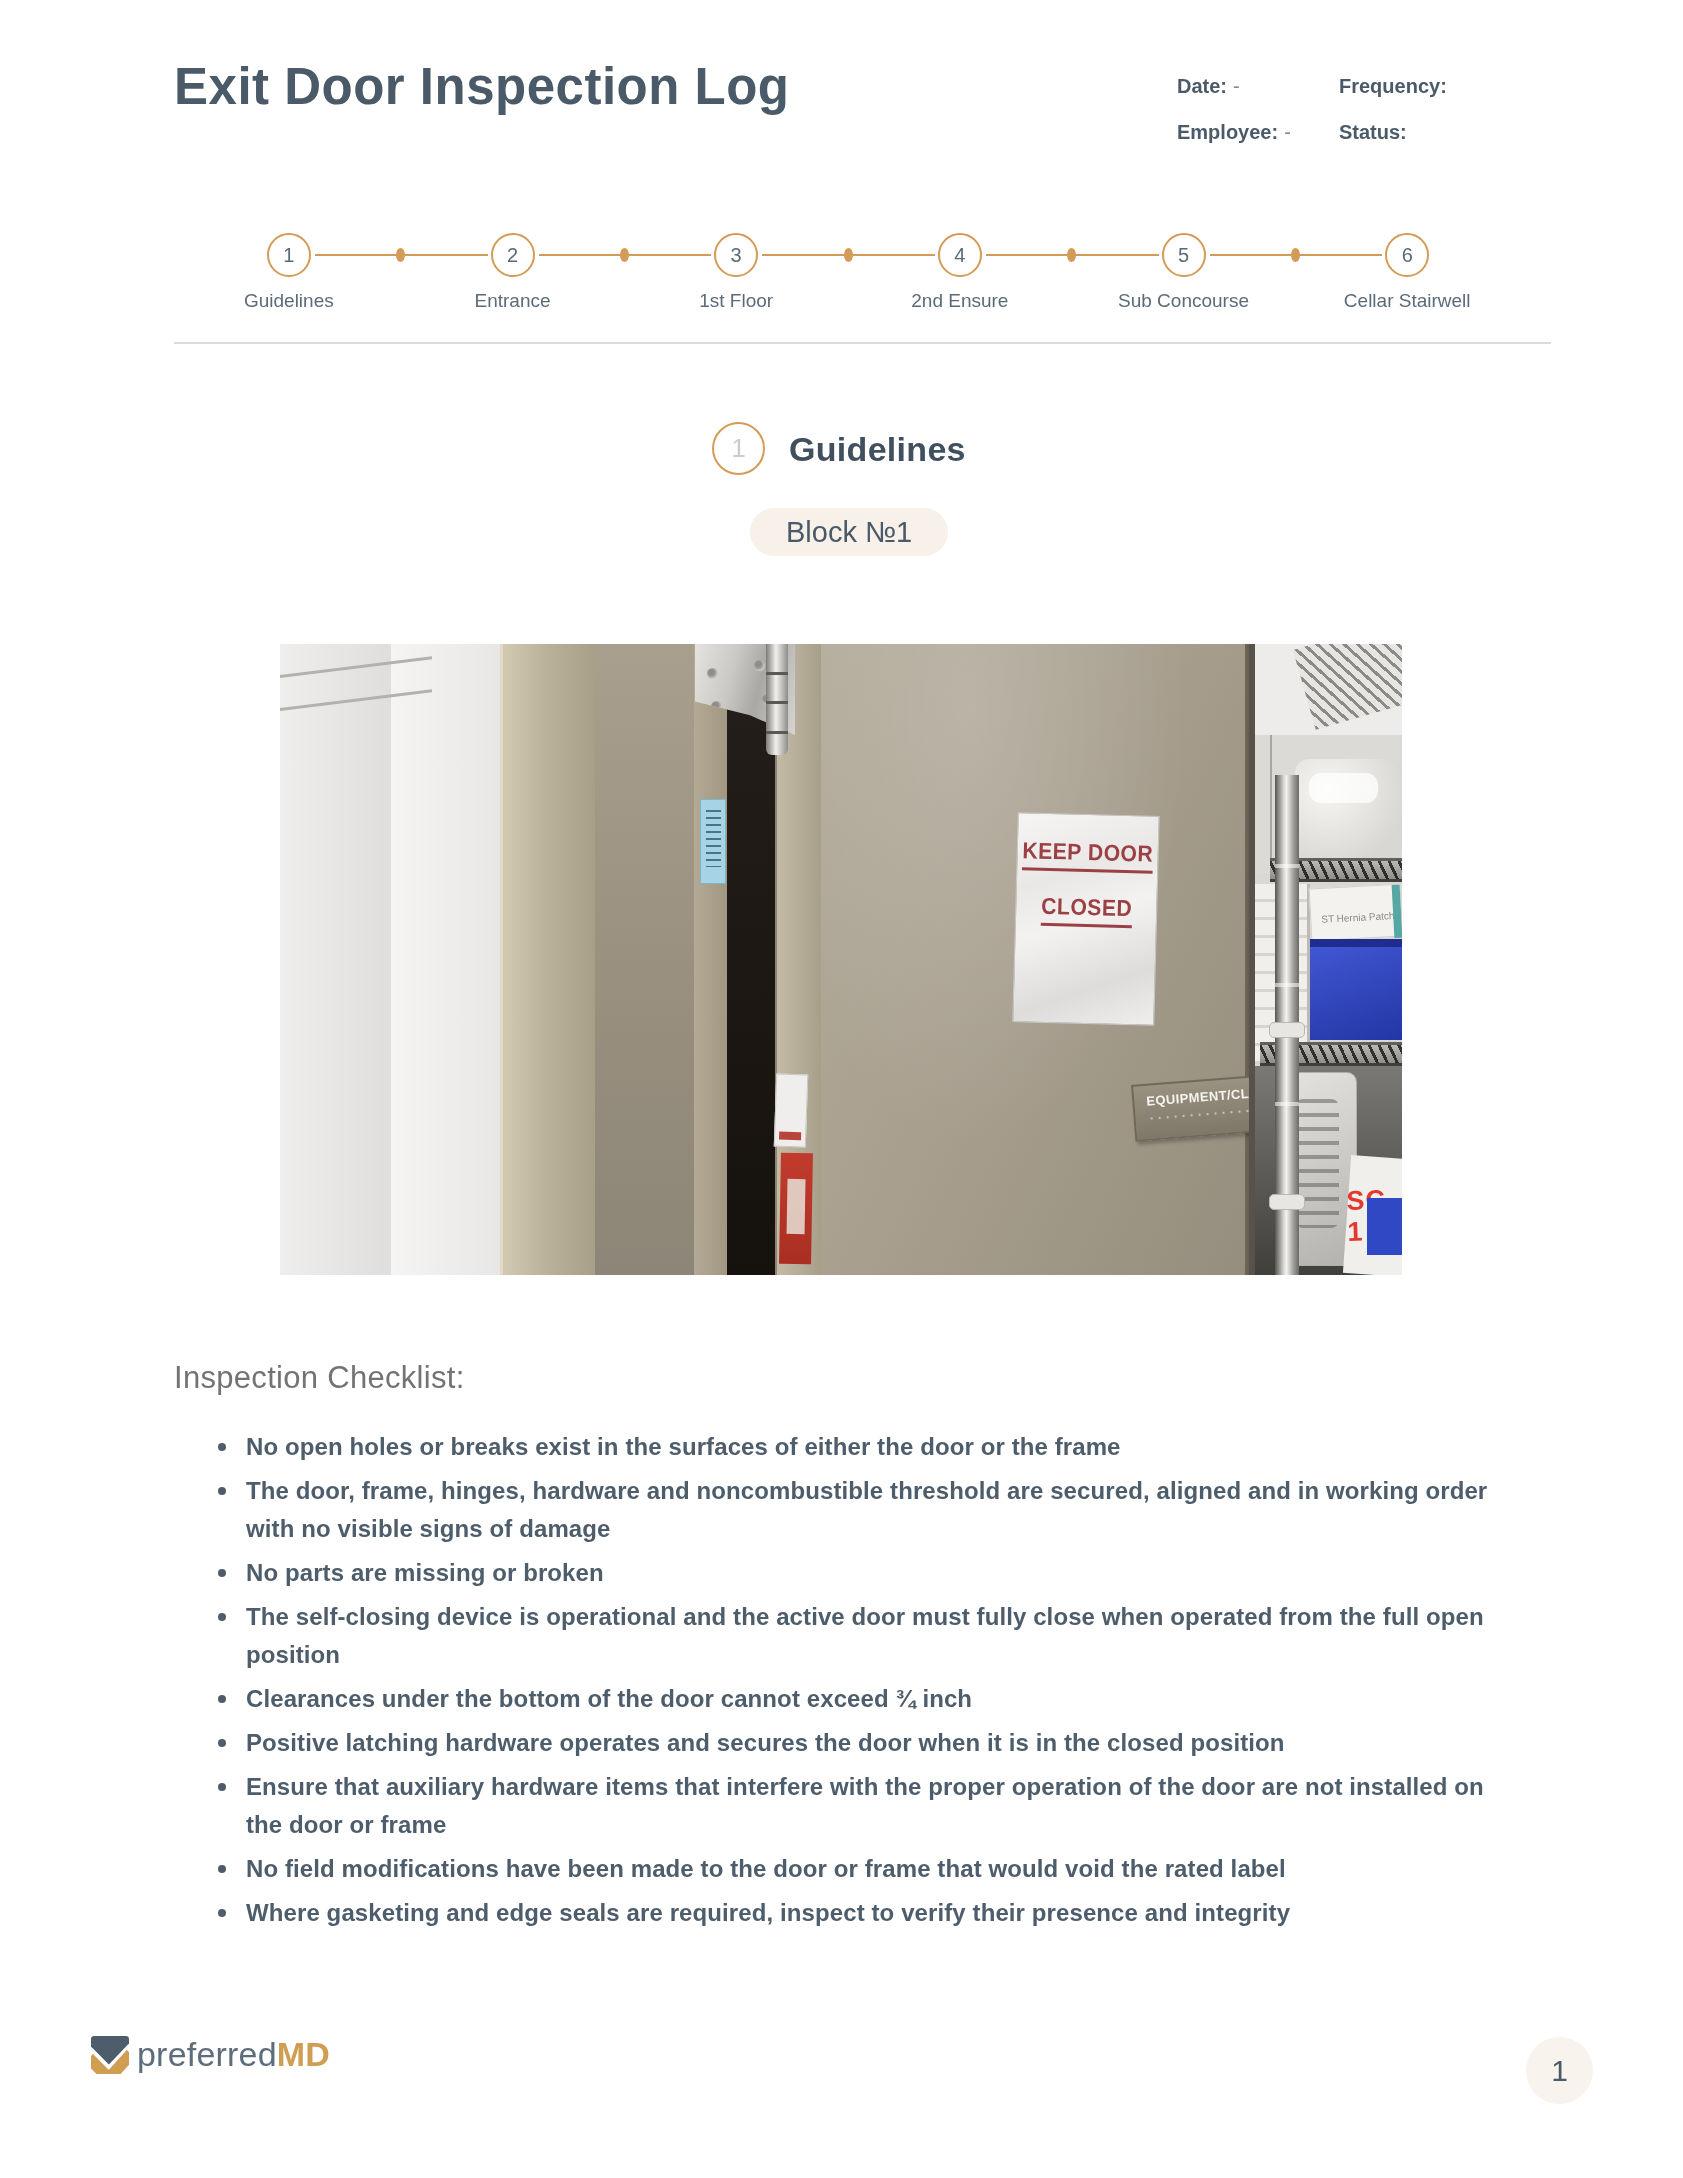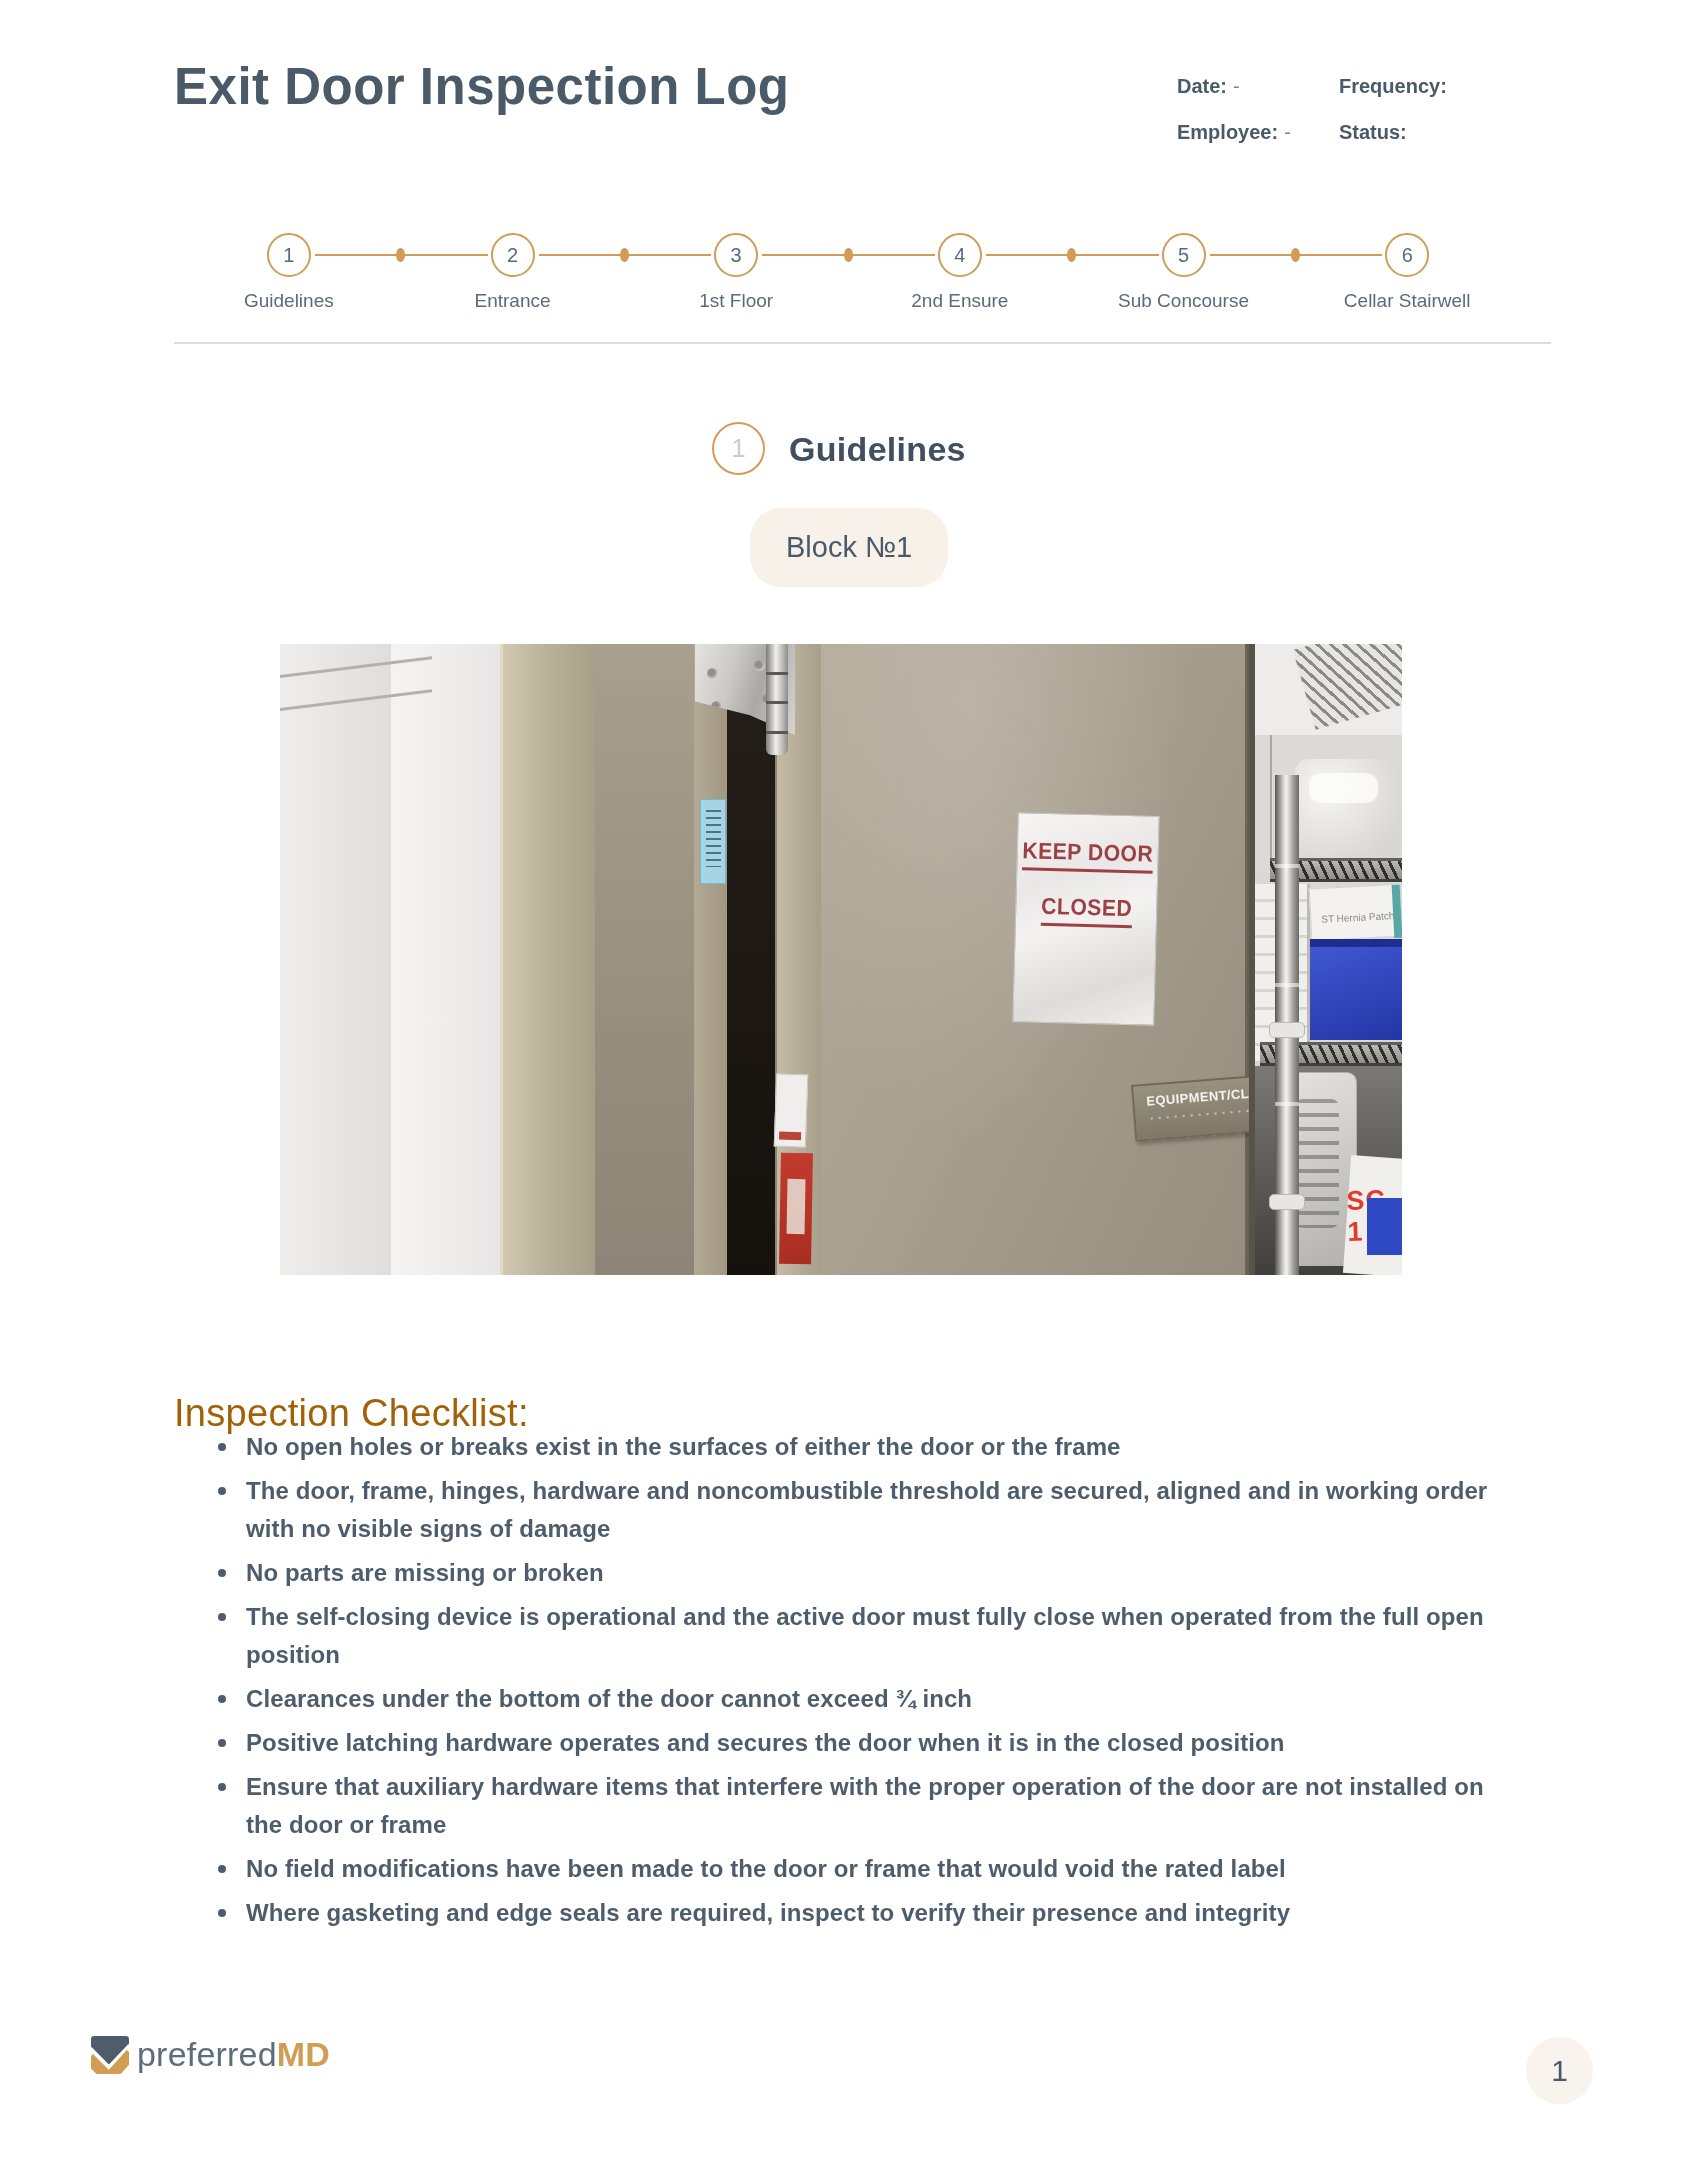--- a/index.html
+++ b/index.html
@@ -31,21 +31,21 @@
     background:#d39b56; z-index:1; }
 
   .divider { position:absolute; left:174px; top:342px; width:1377px; height:2px; background:#dcdcdc; }
 
   
   .section-circle { position:absolute; left:712px; top:422px; width:53px; height:53px;
     border:2px solid #d39b56; border-radius:50%; display:flex; align-items:center;
     justify-content:center; font-size:26px; color:#c9ccd0; background:#fff; }
   .section-title { position:absolute; left:789px; top:430px; font-size:34px; font-weight:700;
     color:#41505f; letter-spacing:0.3px; }
-  .badge { position:absolute; left:750px; top:508px; height:79px; padding:0 36px;
+  .badge { position:absolute; left:750px; top:508px; height:48px; padding:0 36px;
     background:#f7f1e9; border-radius:31px; display:flex; align-items:center;
     font-size:29px; color:#4a5a69; }
 
   
   .photo { position:absolute; left:280px; top:644px; width:1122px; height:631px;
     overflow:hidden; background:#a79f8f; }
   .photo * { position:absolute; }
   .wall-left   { left:0; top:0; width:111px; height:631px;
     background:linear-gradient(to right,#efeeec,#dfdedc); }
   .wall-bright { left:111px; top:0; width:109px; height:631px;
@@ -151,22 +151,22 @@
   .blue-bin2 { left:1087px; top:554px; width:35px; height:57px; background:#2f49c5; }
   .pole { left:995px; top:131px; width:24px; height:500px;
     background:linear-gradient(to right,#55544f,#deddda 38%,#f3f2ef 48%,#9c9b97 78%,#6b6a66); }
   .pole i { left:0; width:24px; height:4px; background:rgba(255,255,255,.55); }
   .pole .p1{ top:89px; } .pole .p2{ top:208px; } .pole .p3{ top:327px; }
   .clamp { left:989px; width:36px; height:16px; background:#e8e6e2; border-radius:5px;
     border:1px solid #b9b7b3; }
   .clamp.cl1{ top:378px; } .clamp.cl2{ top:550px; }
 
   
-  .check-heading { position:absolute; left:174px; top:1392px; font-size:38px;
-    color:#a16207; letter-spacing:0.3px; }
+  .check-heading { position:absolute; left:174px; top:1360px; font-size:31px;
+    color:#737373; letter-spacing:0.3px; }
   .checklist { position:absolute; left:208px; top:1428px; width:1287px; list-style:none; }
   .checklist li { position:relative; padding-left:38px; font-size:24px; color:#4e5d6b;
     line-height:38px; margin-bottom:6px; letter-spacing:0.1px;font-weight:bold; }
   .checklist li::before { content:""; position:absolute; left:10px; top:15px; width:8px;
     height:8px; border-radius:50%; background:#4e5d6b; }
 
   
   .brand { position:absolute; left:91px; top:2035px; display:flex; align-items:center; }
   .brand-icon { width:38px; height:38px; margin-right:8px; }
   .brand-text { font-size:34px; color:#5d6d7b; letter-spacing:0.2px; }

